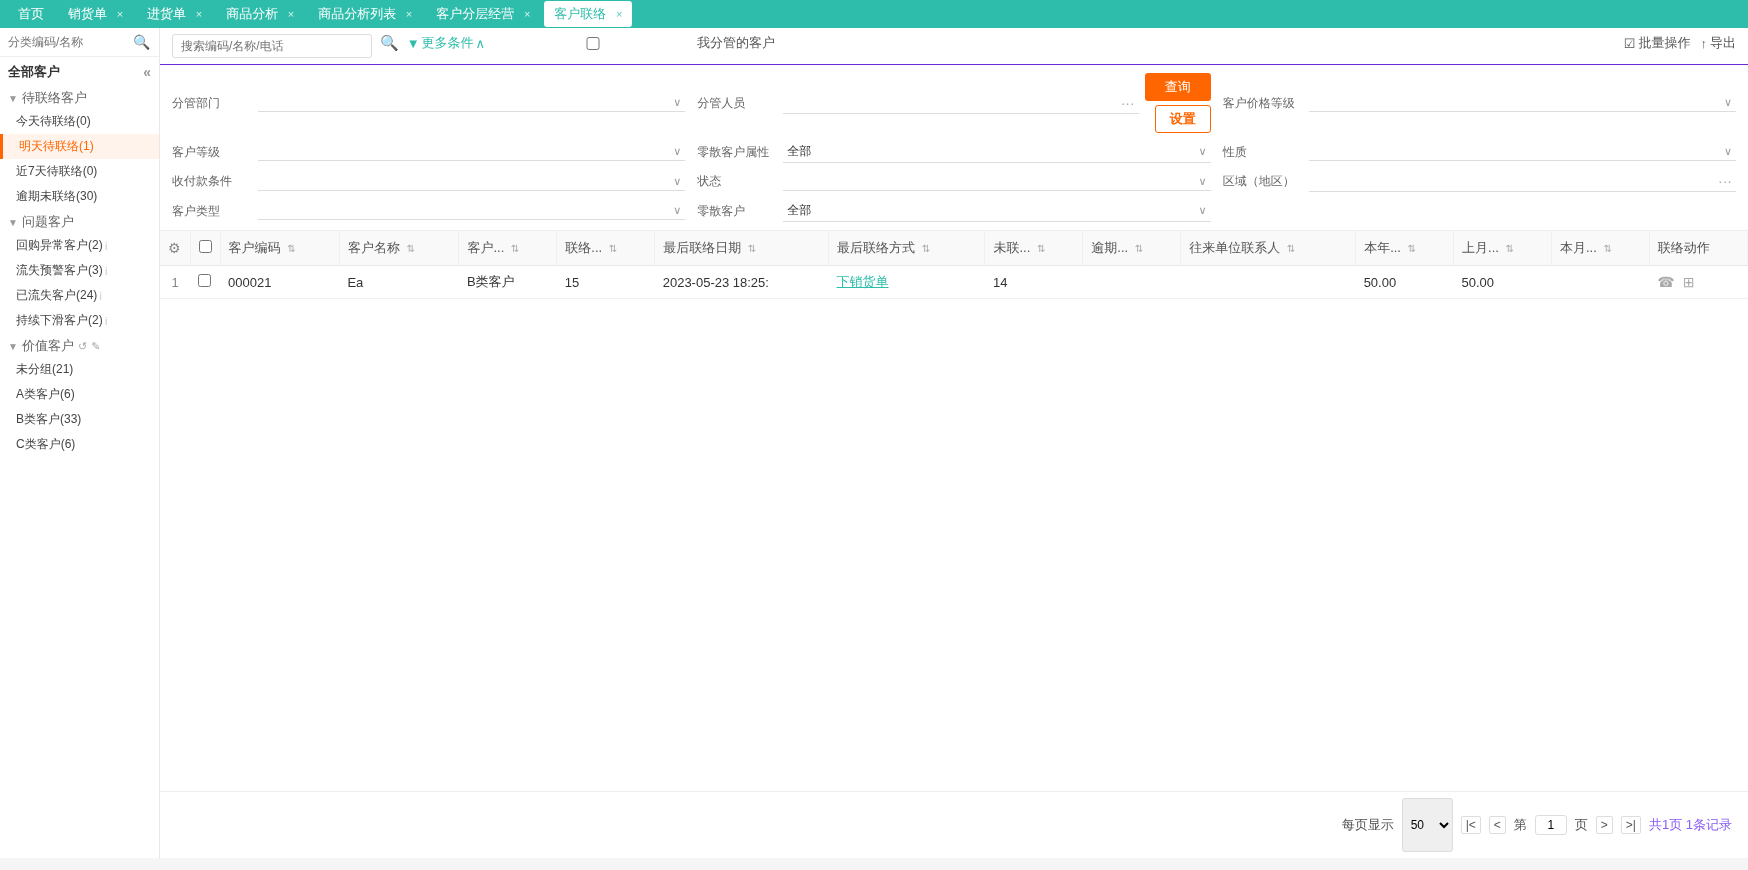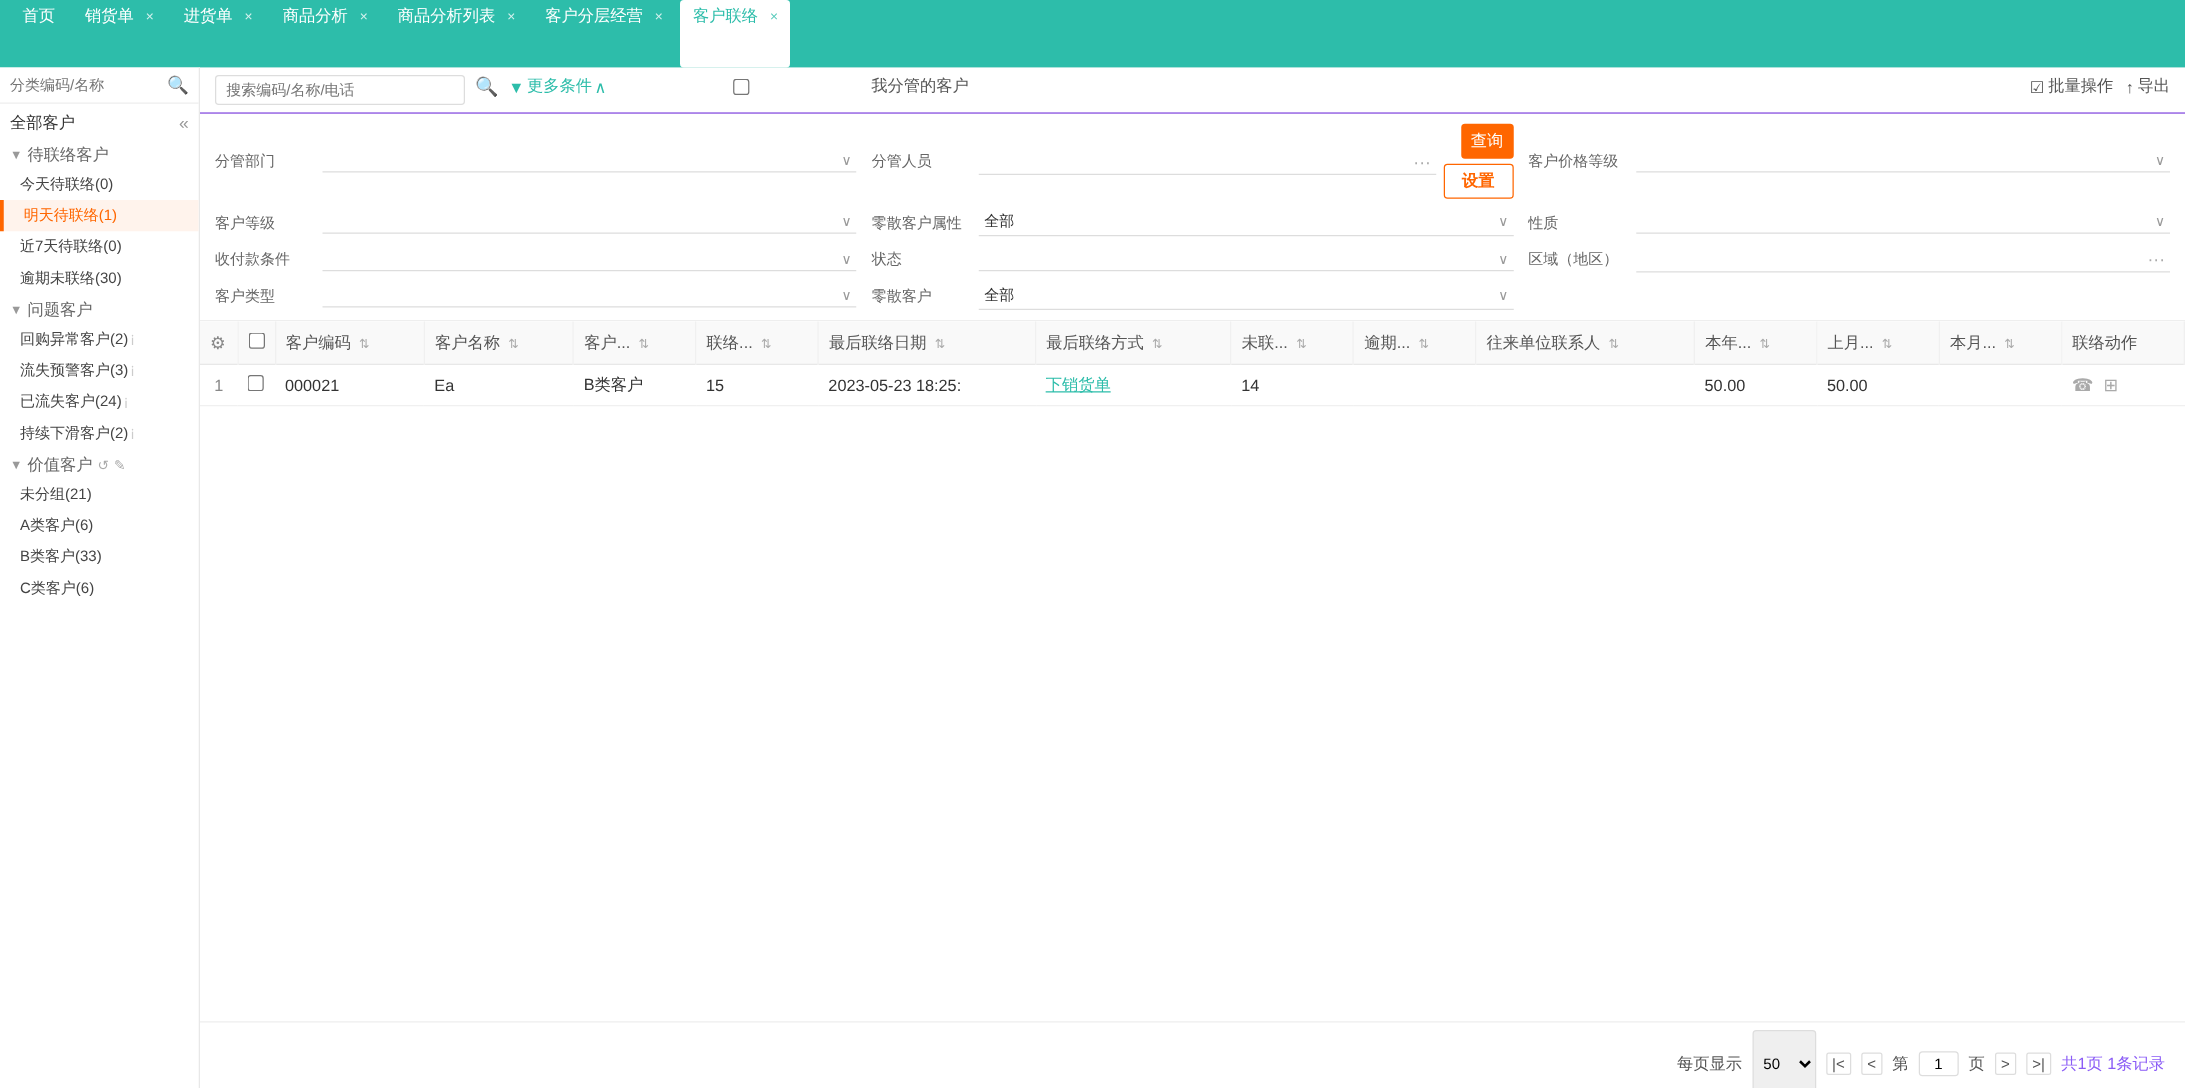--- a/index.html
+++ b/index.html
@@ -1,22 +1,23 @@
 <!DOCTYPE html>
 <html><head>
   <meta charset="utf-8">
   <style>
     * { box-sizing: border-box; margin: 0; padding: 0; font-family: "Microsoft YaHei", Arial, sans-serif; font-size: 13px; }
     body { background: #f5f5f5; overflow: hidden; }
 
     
     .top-nav {
       background: #2dbdaa;
-      height: 54px;
-      display: flex;
+      height: 28px;
+      display: flex;
+      align-items: center;
       padding: 0 8px;
       gap: 4px;
     }
     .nav-item {
       color: #fff;
       padding: 4px 10px;
       cursor: pointer;
       border-radius: 3px;
       white-space: nowrap;
       font-size: 13px;
@@ -53,21 +54,21 @@
       color: #999;
       flex: 1;
       width: 100%;
     }
     .sidebar-search .search-icon { color: #999; font-size: 14px; cursor: pointer; }
     .sidebar-section-header {
       display: flex;
       align-items: center;
       justify-content: space-between;
       padding: 6px 8px 4px;
-      font-weight: normal;
+      font-weight: bold;
       font-size: 13px;
       color: #333;
     }
     .sidebar-section-header .collapse-btn { cursor: pointer; color: #999; font-size: 14px; }
     .sidebar-group-label {
       padding: 4px 8px 2px;
       color: #666;
       font-size: 12px;
       display: flex;
       align-items: center;
@@ -190,21 +191,21 @@
       flex-direction: column;
       align-items: flex-end;
       justify-content: center;
       gap: 4px;
     }
     .btn-query {
       background: #ff6600;
       color: #fff;
       border: none;
       border-radius: 3px;
-      padding: 5px 8px;
+      padding: 5px 20px;
       cursor: pointer;
       font-size: 13px;
     }
     .btn-settings {
       background: #fff;
       color: #ff6600;
       border: 1px solid #ff6600;
       border-radius: 3px;
       padding: 4px 14px;
       cursor: pointer;

